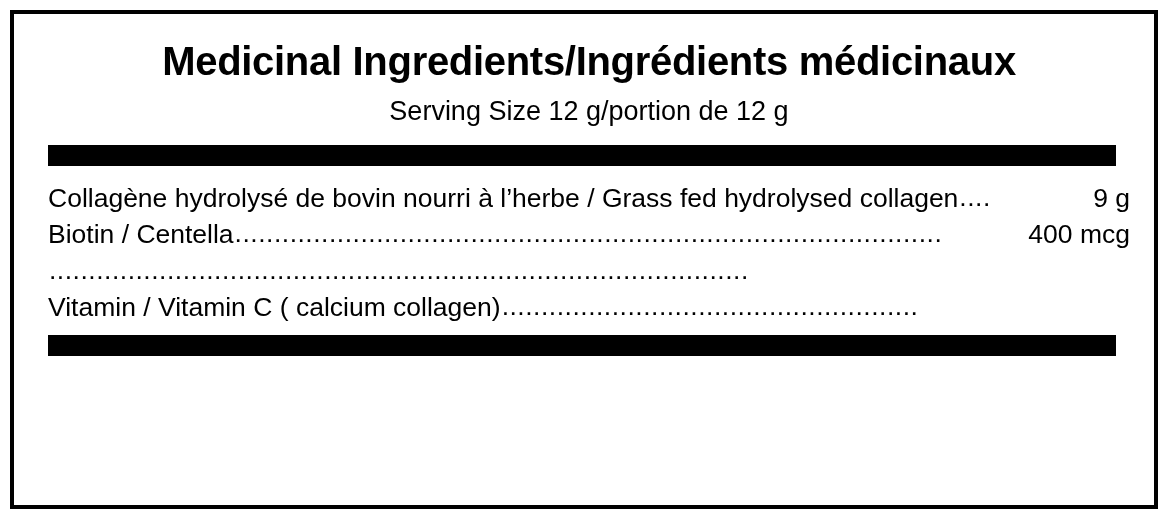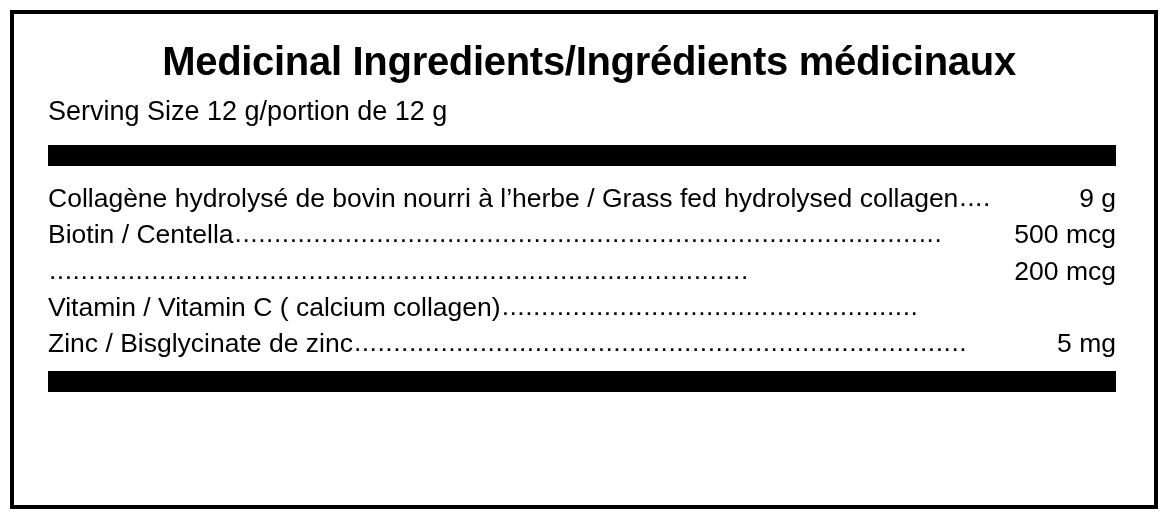--- a/index.html
+++ b/index.html
@@ -35,41 +35,41 @@
   .title {
     text-align: center;
     font-size: 40px;
     font-weight: bold;
     letter-spacing: -0.3px;
     line-height: 1.15;
     padding: 6px 10px 0 10px;
     white-space: nowrap;
   }
   .subtitle {
-    text-align: left;
+    text-align: center;
     font-size: 27px;
     font-weight: normal;
     margin-top: 12px;
     white-space: nowrap;
   }
   .rule-thick {
     height: 21px;
     background: #000000;
     margin-top: 18px;
     margin-right: 14px;
   }
   .rule-bottom {
     height: 21px;
     background: #000000;
     margin-top: 10px;
     margin-right: 14px;
   }
   .ing-list {
     margin-top: 14px;
-    margin-right: 14px;
+    margin-right: 0;
   }
   .ing-row {
     display: flex;
     align-items: baseline;
     font-size: 26.5px;
     line-height: 1.37;
     white-space: nowrap;
   }
   .ing-name {
     flex: 0 0 auto;
@@ -104,38 +104,32 @@
 
       <div class="ing-row">
         <span class="ing-name">Collagène hydrolysé de bovin nourri à l’herbe / Grass fed hydrolysed collagen</span>
         <span class="dots">....</span>
         <span class="ing-amount">9 g</span>
       </div>
 
       <div class="ing-row">
         <span class="ing-name">Biotin / Centella</span>
         <span class="dots">..........................................................................................</span>
-        <span class="ing-amount">500 mcg</span>
+        <span class="ing-amount">400 mcg</span>
       </div>
 
       <div class="ing-row">
         <span class="dots">.........................................................................................</span>
-        <span class="ing-amount">200 mcg</span>
       </div>
 
 
       <div class="ing-row">
         <span class="ing-name">Vitamin / Vitamin C ( calcium collagen)</span>
         <span class="dots">.....................................................</span>
       </div>
 
-      <div class="ing-row">
-        <span class="ing-name">Zinc / Bisglycinate de zinc</span>
-        <span class="dots">..............................................................................</span>
-        <span class="ing-amount">5 mg</span>
-      </div>
 
     </div>
 
     <div class="rule-bottom"></div>
 
   </div>
 </div>
 
 </body></html>

